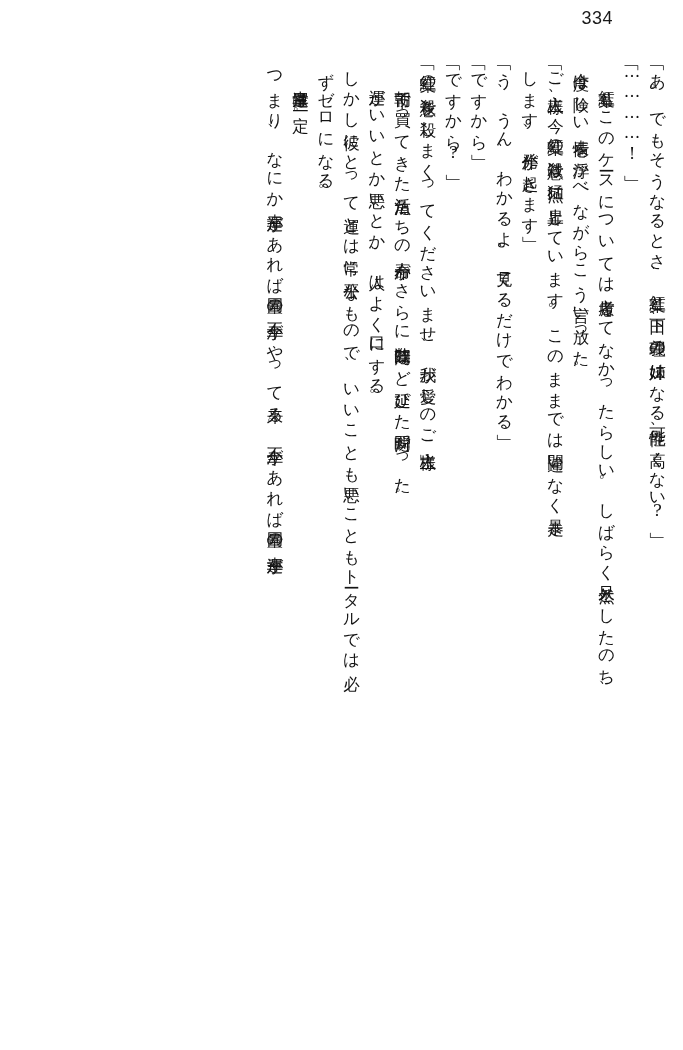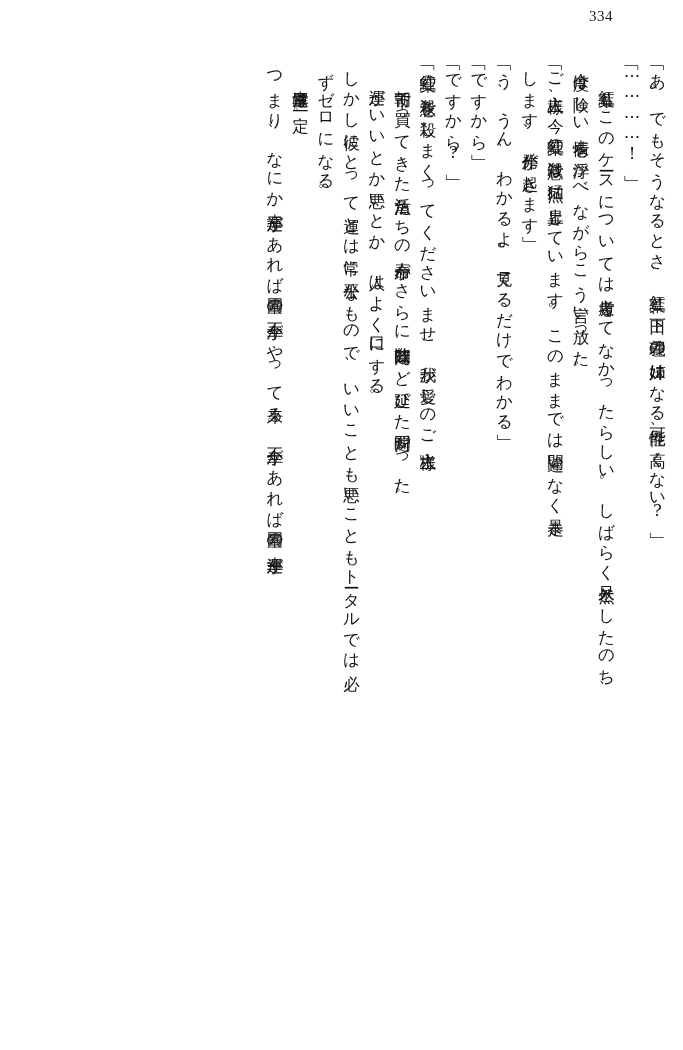--- a/index.html
+++ b/index.html
@@ -17,22 +17,22 @@
   .page {
     position: relative;
     width: 683px;
     height: 1050px;
     box-sizing: border-box;
   }
   .page-number {
     position: absolute;
     top: 8px;
     right: 70px;
-    font-size: 15px;
-    font-family: Liberation Serif, serif;
+    font-size: 18px;
+    font-family: Liberation Sans, sans-serif;
     color: #1a1a1a;
     letter-spacing: 0.5px;
     margin-left: 8px;
   }
   .body-text {
     position: absolute;
     top: 60px;
     right: 18px;
     left: 18px;
     bottom: 18px;

